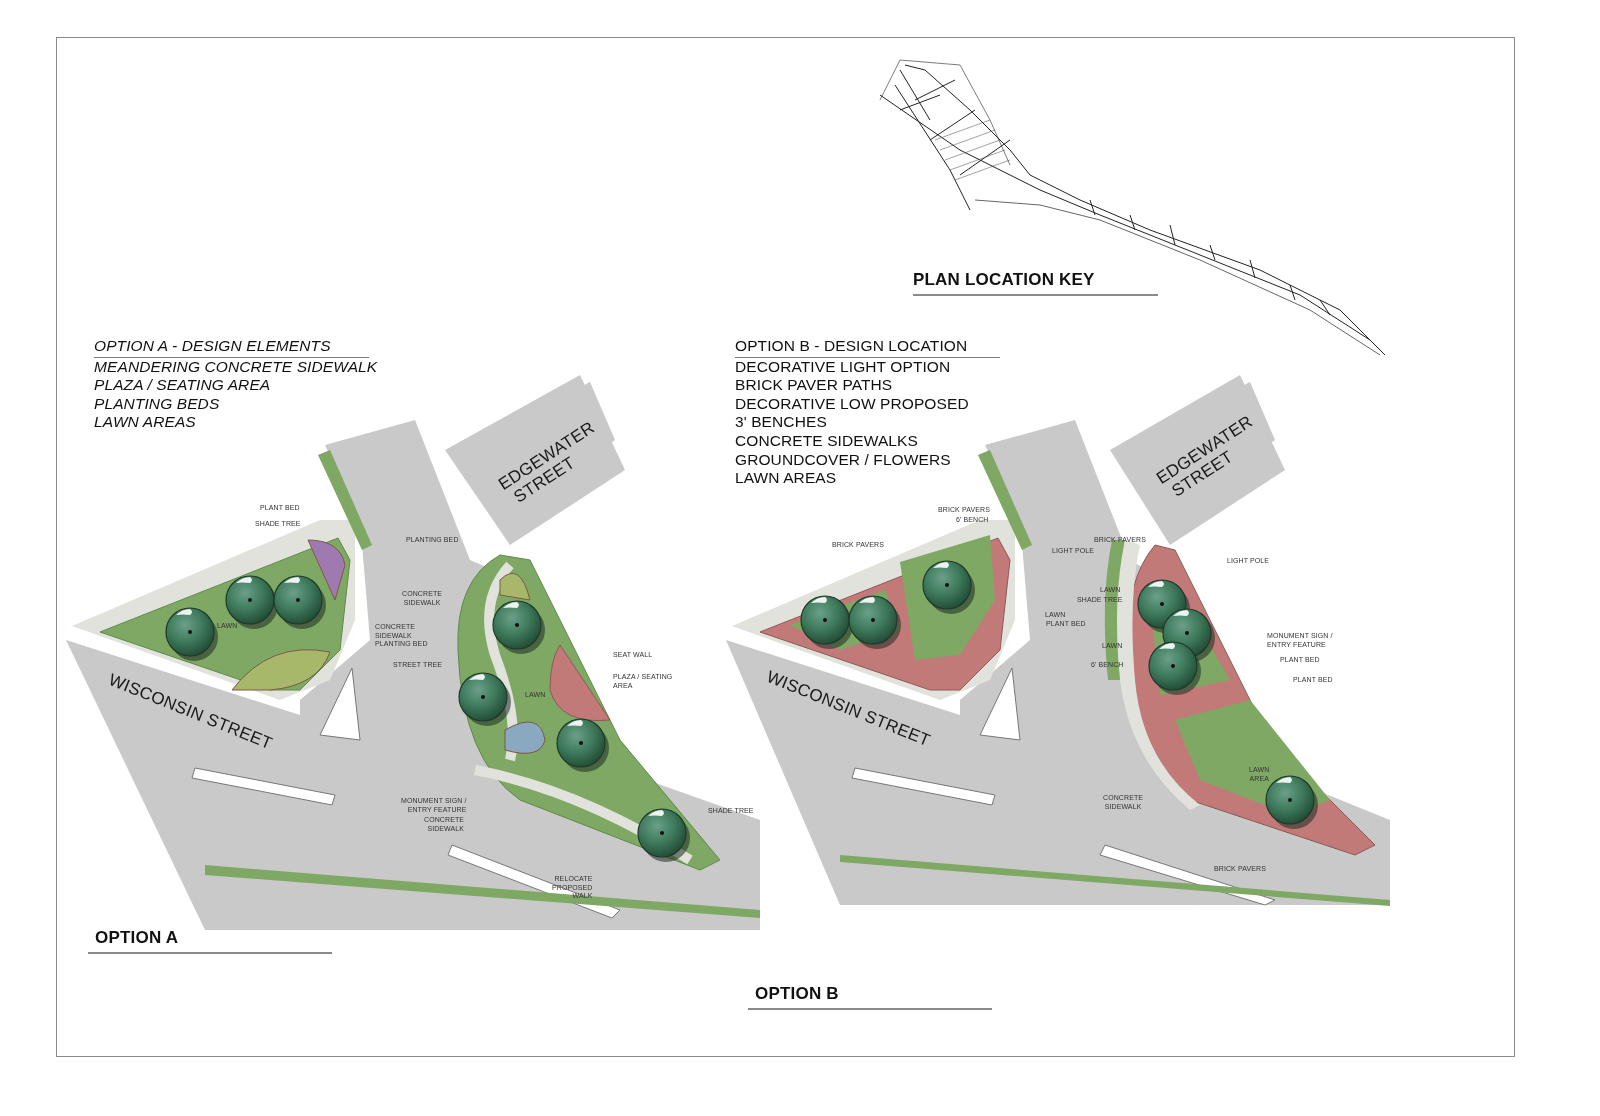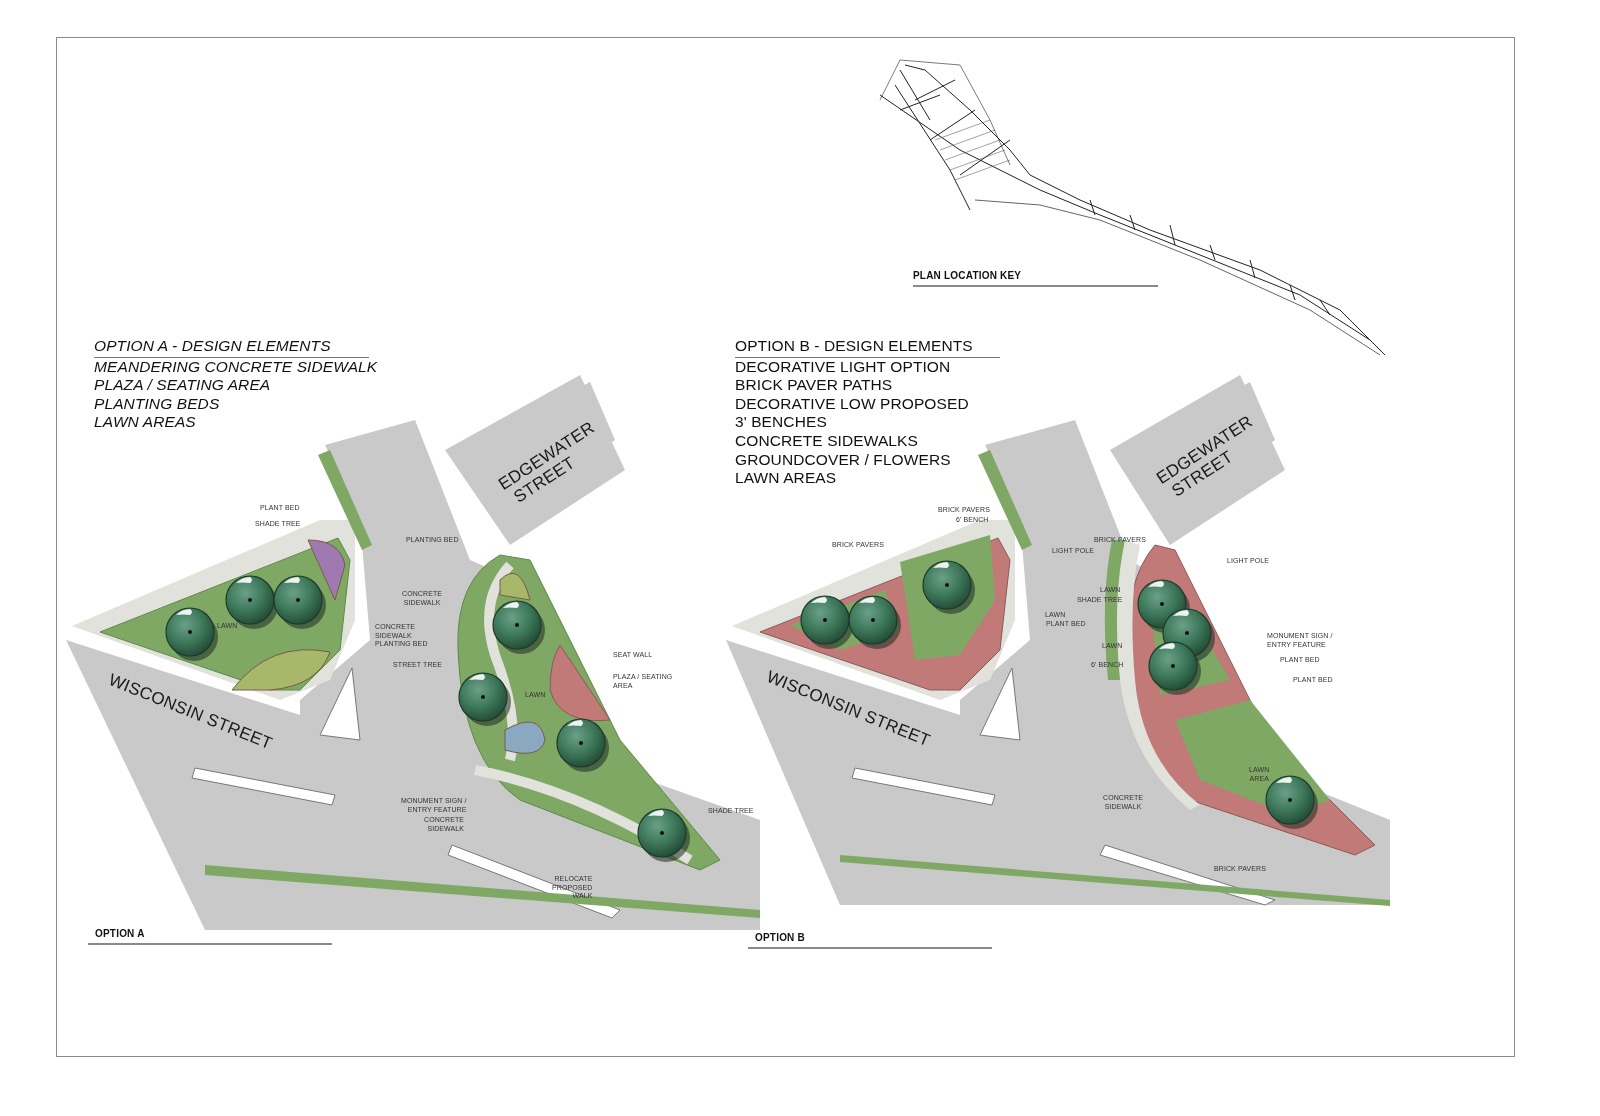--- a/index.html
+++ b/index.html
@@ -2,21 +2,21 @@
 <html><head>
 <meta charset="utf-8">
 <style>
   html,body{margin:0;padding:0;background:#ffffff;}
   body{width:1600px;height:1116px;position:relative;overflow:hidden;font-family:"Liberation Sans",sans-serif;color:#111;}
   .frame{position:absolute;left:56px;top:37px;width:1459px;height:1020px;border:1.5px solid #8a8a8a;box-sizing:border-box;}
   svg.plan{position:absolute;left:0;top:0;}
   .elements{position:absolute;font-size:15.5px;line-height:18.6px;letter-spacing:0.1px;}
   .elements .rule{height:1px;background:#7a7a7a;margin-top:1px;}
   .elements div.item{white-space:nowrap;}
-  .title{position:absolute;font-weight:bold;font-size:10px;letter-spacing:0.2px;}
+  .title{position:absolute;font-weight:bold;font-size:17px;letter-spacing:0.2px;}
   .title .rule{height:1.5px;background:#8a8a8a;margin-top:4px;}
   .lbl{position:absolute;font-size:7px;line-height:8.5px;color:#333;white-space:nowrap;letter-spacing:0.1px;}
   .street{position:absolute;font-size:17px;color:#1a1a1a;white-space:nowrap;transform-origin:0 0;letter-spacing:0.3px;}
 </style>
 </head>
 <body>
 
 <div class="frame"></div>
 
 <svg class="plan" width="1600" height="1116" viewBox="0 0 1600 1116">
@@ -123,36 +123,36 @@
 <div class="elements" style="left:94px;top:337px;font-style:italic;">
   <div class="item">OPTION A - DESIGN ELEMENTS</div>
   <div class="rule" style="width:275px;"></div>
   <div class="item">MEANDERING CONCRETE SIDEWALK</div>
   <div class="item">PLAZA / SEATING AREA</div>
   <div class="item">PLANTING BEDS</div>
   <div class="item">LAWN AREAS</div>
 </div>
 
 <div class="elements" style="left:735px;top:337px;">
-  <div class="item">OPTION B - DESIGN ELEMENTS</div>
+  <div class="item">OPTION B - DESIGN LOCATION</div>
   <div class="rule" style="width:265px;"></div>
   <div class="item">DECORATIVE LIGHT OPTION</div>
   <div class="item">BRICK PAVER PATHS</div>
   <div class="item">DECORATIVE LOW PROPOSED</div>
   <div class="item">3' BENCHES</div>
   <div class="item">CONCRETE SIDEWALKS</div>
   <div class="item">GROUNDCOVER / FLOWERS</div>
   <div class="item">LAWN AREAS</div>
 </div>
 
 <div class="title" style="left:88px;top:928px;width:244px;">
   <span style="padding-left:7px">OPTION A</span>
   <div class="rule"></div>
 </div>
-<div class="title" style="left:748px;top:932px;width:244px;">
+<div class="title" style="left:748px;top:984px;width:244px;">
   <span style="padding-left:7px">OPTION B</span>
   <div class="rule"></div>
 </div>
 
 <div class="street" style="left:113px;top:670px;transform:rotate(22deg);">WISCONSIN STREET</div>
 <div class="street" style="left:495px;top:478px;transform:rotate(-33deg);line-height:19px;">
   <div>EDGEWATER</div>
   <div style="padding-left:6px">STREET</div>
 </div>
 <div class="street" style="left:771px;top:667px;transform:rotate(22deg);">WISCONSIN STREET</div>

